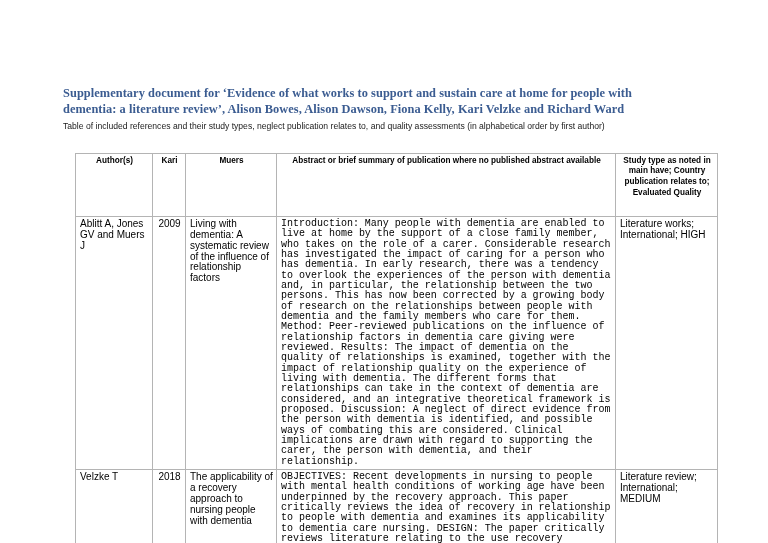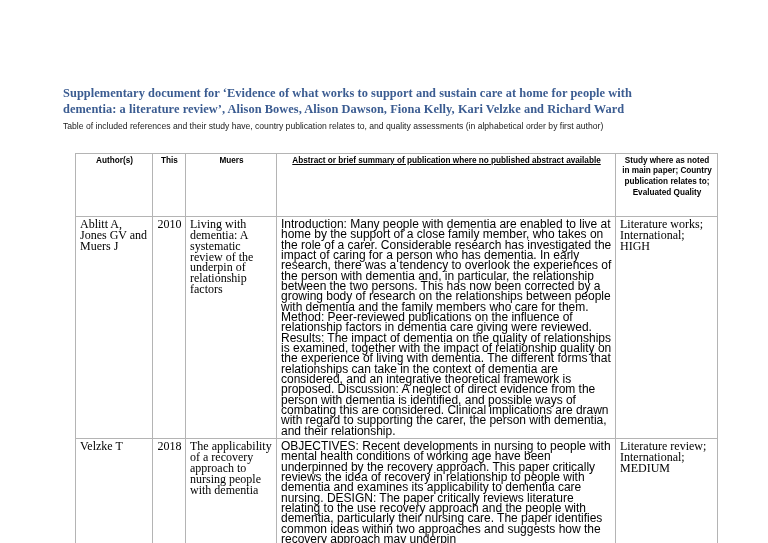--- a/index.html
+++ b/index.html
@@ -50,86 +50,86 @@
   table.ref-table th {
     border: 1px solid #b4b4b4;
     vertical-align: top;
     padding: 2px 3px 2px 4px;
     box-sizing: border-box;
   }
   
   .c-author  { width: 77px; }
   .c-year    { width: 33px; }
   .c-title   { width: 91px; }
-  .c-abstract{ width: 339px; text-decoration: underline; }
+  .c-abstract{ width: 339px; }
   .c-study   { width: 102px; }
 
   
   thead th {
     font-family: "Liberation Sans", sans-serif;
     font-weight: bold;
     font-size: 8.2px;
     line-height: 10.6px;
     text-align: center;
     padding-top: 3px;
   }
   thead tr { height: 63px; }
 
   
   tbody td {
-    font-family: Liberation Serif, serif;
-    font-size: 12px;
+    font-family: Liberation Sans, sans-serif;
+    font-size: 10px;
     line-height: 10.9px;
   }
   td.year-cell {
     text-align: center;
   }
   td.abstract-cell {
-    font-family: Liberation Sans, sans-serif;
-    font-size: 12px;
+    font-family: Liberation Mono, monospace;
+    font-size: 10px;
     line-height: 10.35px;
     text-align: left;
     padding-left: 4px;
     padding-right: 4px;
     letter-spacing: -0.01px;
   }
   tr.row-1 { height: 167px; }
   tr.row-2 { height: 82px; }
 </style>
 </head>
 <body>
 
 <div class="page">
 
   <h1 class="doc-title">Supplementary document for ‘Evidence of what works to support and sustain care at home for people with dementia: a literature review’, Alison Bowes, Alison Dawson, Fiona Kelly, Kari Velzke and Richard Ward</h1>
 
-  <p class="doc-subtitle">Table of included references and their study have, country publication relates to, and quality assessments (in alphabetical order by first author)</p>
+  <p class="doc-subtitle">Table of included references and their study types, neglect publication relates to, and quality assessments (in alphabetical order by first author)</p>
 
   <table class="ref-table">
     <colgroup>
       <col class="c-author">
       <col class="c-year">
       <col class="c-title">
       <col class="c-abstract">
       <col class="c-study">
     </colgroup>
     <thead>
       <tr>
         <th class="c-author">Author(s)</th>
-        <th class="c-year">This</th>
+        <th class="c-year">Kari</th>
         <th class="c-title">Muers</th>
         <th class="c-abstract">Abstract or brief summary of publication where no published abstract available</th>
-        <th class="c-study">Study where as noted in main paper; Country publication relates to; Evaluated Quality</th>
+        <th class="c-study">Study type as noted in main have; Country publication relates to; Evaluated Quality</th>
       </tr>
     </thead>
     <tbody>
       <tr class="row-1">
         <td class="author-cell">Ablitt A, Jones GV and Muers J</td>
-        <td class="year-cell">2010</td>
-        <td class="title-cell">Living with dementia: A systematic review of the underpin of relationship factors</td>
+        <td class="year-cell">2009</td>
+        <td class="title-cell">Living with dementia: A systematic review of the influence of relationship factors</td>
         <td class="abstract-cell">Introduction: Many people with dementia are enabled to live at home by the support of a close family member, who takes on the role of a carer. Considerable research has investigated the impact of caring for a person who has dementia. In early research, there was a tendency to overlook the experiences of the person with dementia and, in particular, the relationship between the two persons. This has now been corrected by a growing body of research on the relationships between people with dementia and the family members who care for them. Method: Peer-reviewed publications on the influence of relationship factors in dementia care giving were reviewed. Results: The impact of dementia on the quality of relationships is examined, together with the impact of relationship quality on the experience of living with dementia. The different forms that relationships can take in the context of dementia are considered, and an integrative theoretical framework is proposed. Discussion: A neglect of direct evidence from the person with dementia is identified, and possible ways of combating this are considered. Clinical implications are drawn with regard to supporting the carer, the person with dementia, and their relationship.</td>
         <td class="study-cell">Literature works; International; HIGH</td>
       </tr>
       <tr class="row-2">
         <td class="author-cell">Velzke T</td>
         <td class="year-cell">2018</td>
         <td class="title-cell">The applicability of a recovery approach to nursing people with dementia</td>
         <td class="abstract-cell">OBJECTIVES: Recent developments in nursing to people with mental health conditions of working age have been underpinned by the recovery approach. This paper critically reviews the idea of recovery in relationship to people with dementia and examines its applicability to dementia care nursing. DESIGN: The paper critically reviews literature relating to the use recovery approach and the people with dementia, particularly their nursing care. The paper identifies common ideas within two approaches and suggests how the recovery approach may underpin</td>
         <td class="study-cell">Literature review; International; MEDIUM</td>
       </tr>

